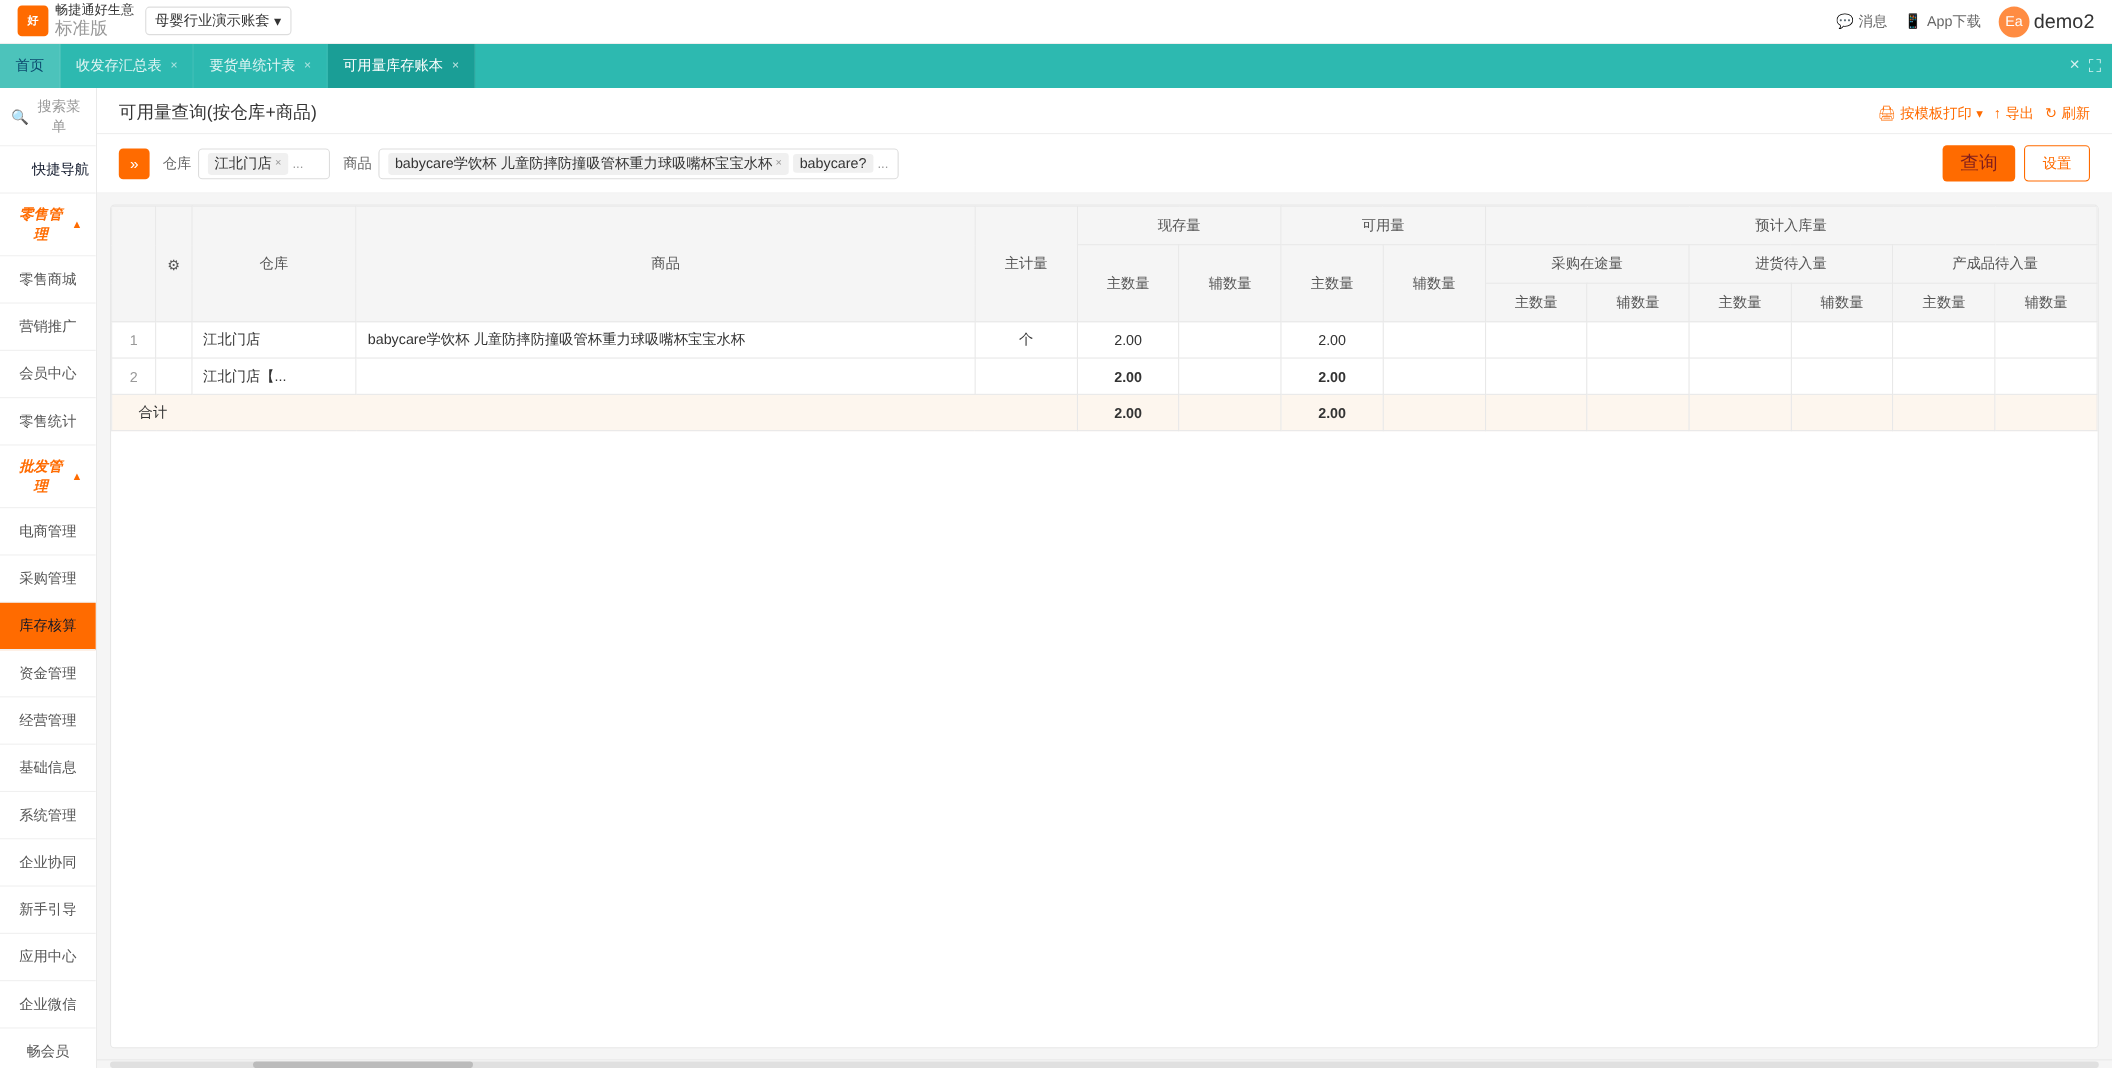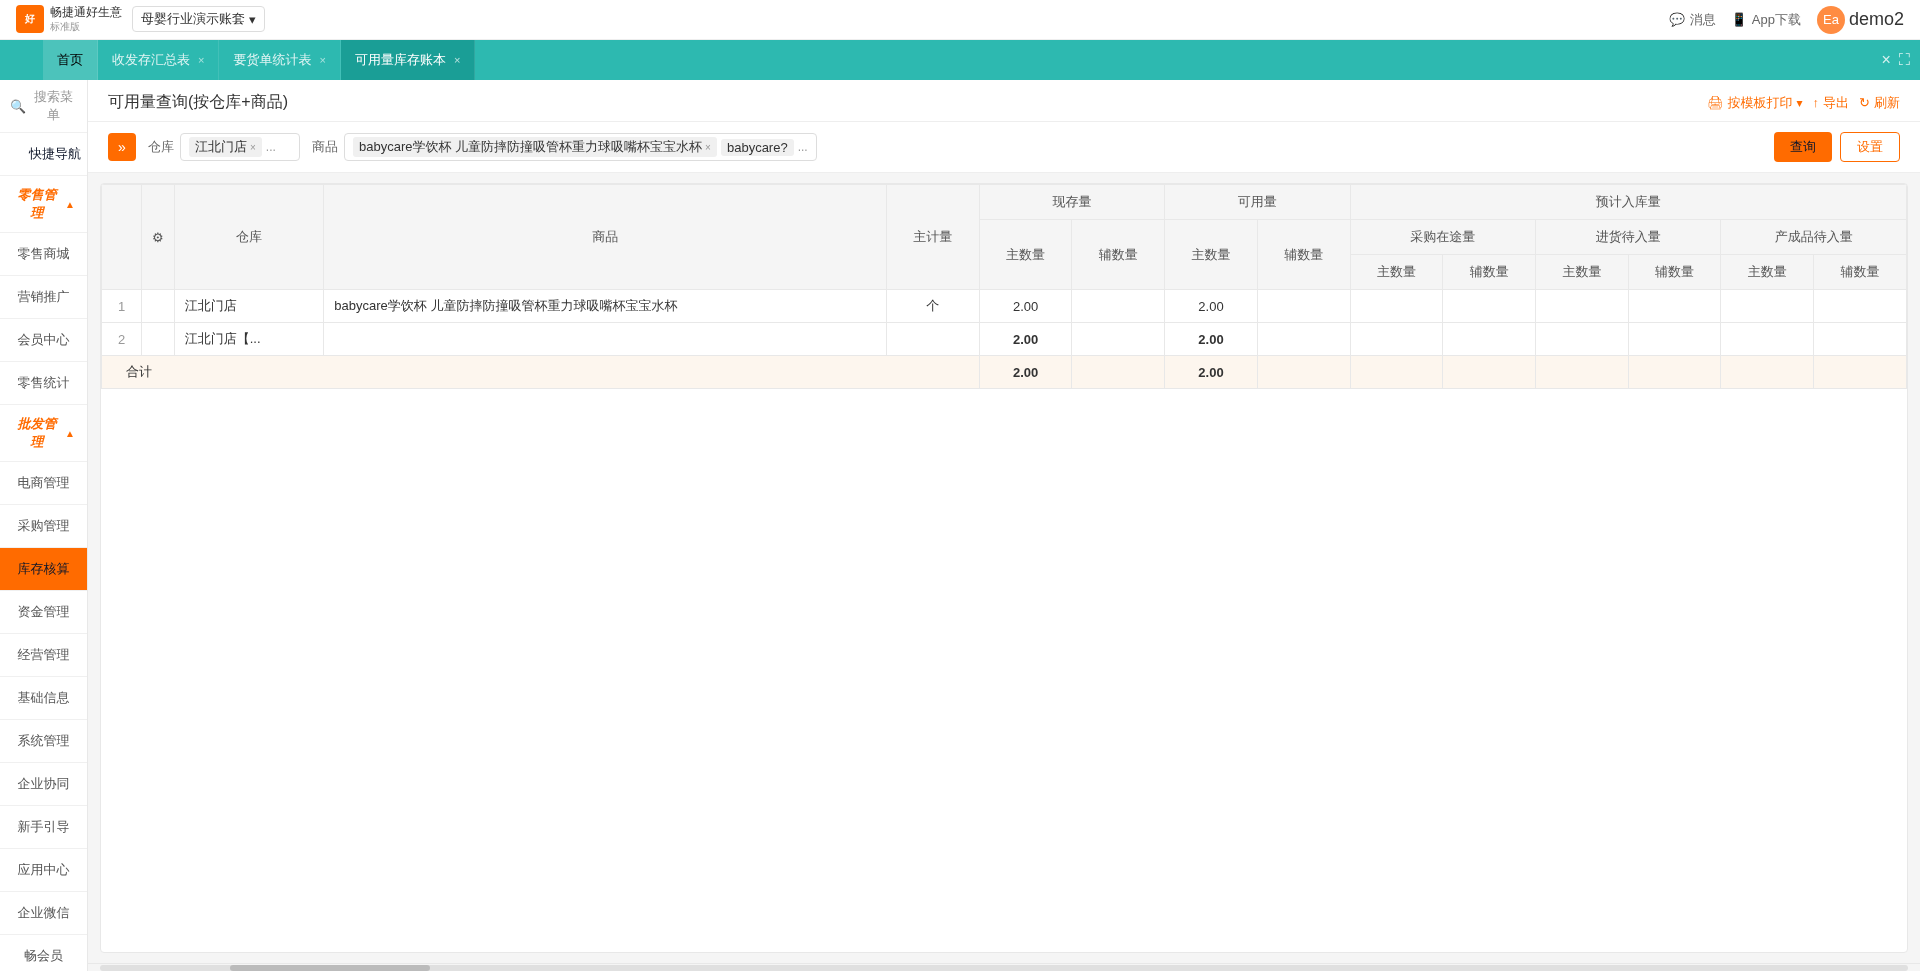--- a/index.html
+++ b/index.html
@@ -13,21 +13,21 @@
       align-items: center;
       justify-content: space-between;
       padding: 0 16px;
       border-bottom: 1px solid #eee;
       flex-shrink: 0;
     }
     .top-bar-left { display: flex; align-items: center; gap: 10px; }
     .logo-area { display: flex; align-items: center; gap: 6px; }
     .logo-icon { width: 28px; height: 28px; background: #ff6b00; border-radius: 4px; display: flex; align-items: center; justify-content: center; color: white; font-size: 10px; font-weight: bold; }
     .logo-text { font-size: 12px; color: #333; line-height: 1.2; }
-    .logo-sub { font-size: 10px; color: #999; }
+    .logo-sub { font-size: 16px; color: #999; }
     .industry-selector { display: flex; align-items: center; gap: 4px; border: 1px solid #ddd; border-radius: 4px; padding: 3px 8px; cursor: pointer; color: #333; font-size: 12px; min-width: 120px; }
     .top-bar-right { display: flex; align-items: center; gap: 16px; }
     .top-bar-btn { display: flex; align-items: center; gap: 4px; color: #666; cursor: pointer; font-size: 12px; }
     .user-avatar { width: 28px; height: 28px; border-radius: 50%; background: #ff8c42; display: flex; align-items: center; justify-content: center; color: white; font-size: 11px; overflow: hidden; }
     .user-name { color: #333; font-size: 18px; cursor: pointer; }
 
     
     .nav-tabs {
       height: 40px;
       background: #2db9b0;
@@ -40,21 +40,21 @@
       display: flex;
       align-items: center;
       padding: 0 14px;
       cursor: pointer;
       font-size: 13px;
       color: rgba(255,255,255,0.85);
       gap: 6px;
       white-space: nowrap;
       border-right: 1px solid rgba(255,255,255,0.1);
     }
-    .nav-tab.home { background: rgba(255,255,255,0.15); color: #000000; margin-left: 43px; }
+    .nav-tab.home { background: rgba(255,255,255,0.15); color: #0c4a6e; }
     .nav-tab.active { background: #1a9e96; color: white; }
     .nav-tab .close-x { font-size: 11px; opacity: 0.7; margin-left: 2px; }
     .nav-tab-spacer { flex: 1; }
     .nav-tab-actions { display: flex; align-items: center; padding: 0 10px; gap: 8px; }
     .nav-action-btn { color: rgba(255,255,255,0.8); cursor: pointer; font-size: 16px; }
 
     
     .main-layout { display: flex; flex: 1; overflow: hidden; }
 
     
@@ -123,21 +123,21 @@
       border: 1px solid #ddd; border-radius: 4px; padding: 3px 8px;
       min-width: 120px; background: #fff; flex-wrap: wrap;
     }
     .filter-tag { 
       background: #f0f0f0; border-radius: 3px; padding: 1px 6px; 
       font-size: 12px; color: #333; display: flex; align-items: center; gap: 3px;
     }
     .filter-tag .tag-close { cursor: pointer; color: #999; font-size: 10px; }
     .filter-ellipsis { color: #999; cursor: pointer; font-size: 12px; }
     .filter-actions { margin-left: auto; display: flex; gap: 8px; }
-    .btn-query { background: #ff6b00; color: #0f172a; border: none; border-radius: 4px; padding: 5px 16px; cursor: pointer; font-size: 13px; }
+    .btn-query { background: #ff6b00; color: #7f1d1d; border: none; border-radius: 4px; padding: 5px 16px; cursor: pointer; font-size: 17px; }
     .btn-setting { background: white; color: #ff6b00; border: 1px solid #ff6b00; border-radius: 4px; padding: 5px 16px; cursor: pointer; font-size: 13px; }
 
     
     .table-container { flex: 1; overflow: auto; background: #fff; margin: 10px 12px; border: 1px solid #e8e8e8; border-radius: 4px; }
 
     
     .data-table { width: 100%; border-collapse: collapse; font-size: 13px; }
     .data-table th { 
       background: #f5f5f5; color: #555; font-weight: 500; 
       padding: 8px 10px; text-align: center; 

